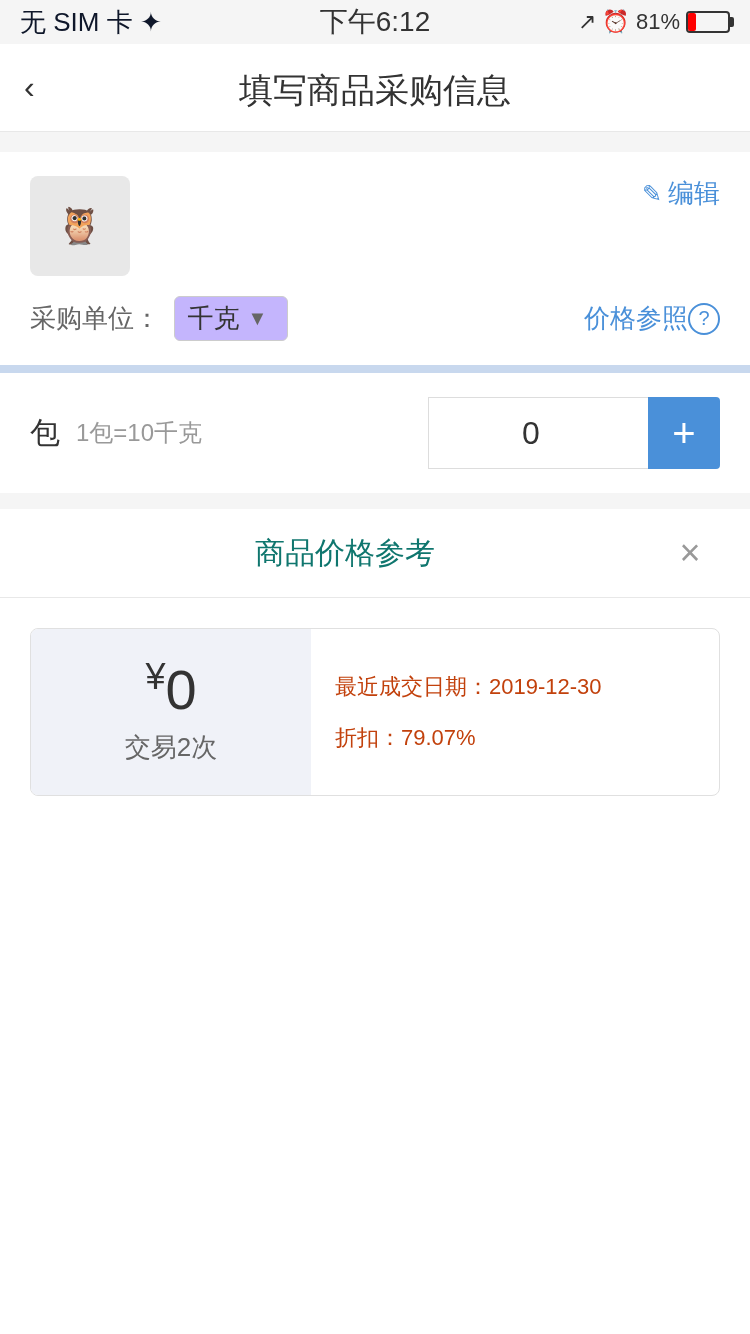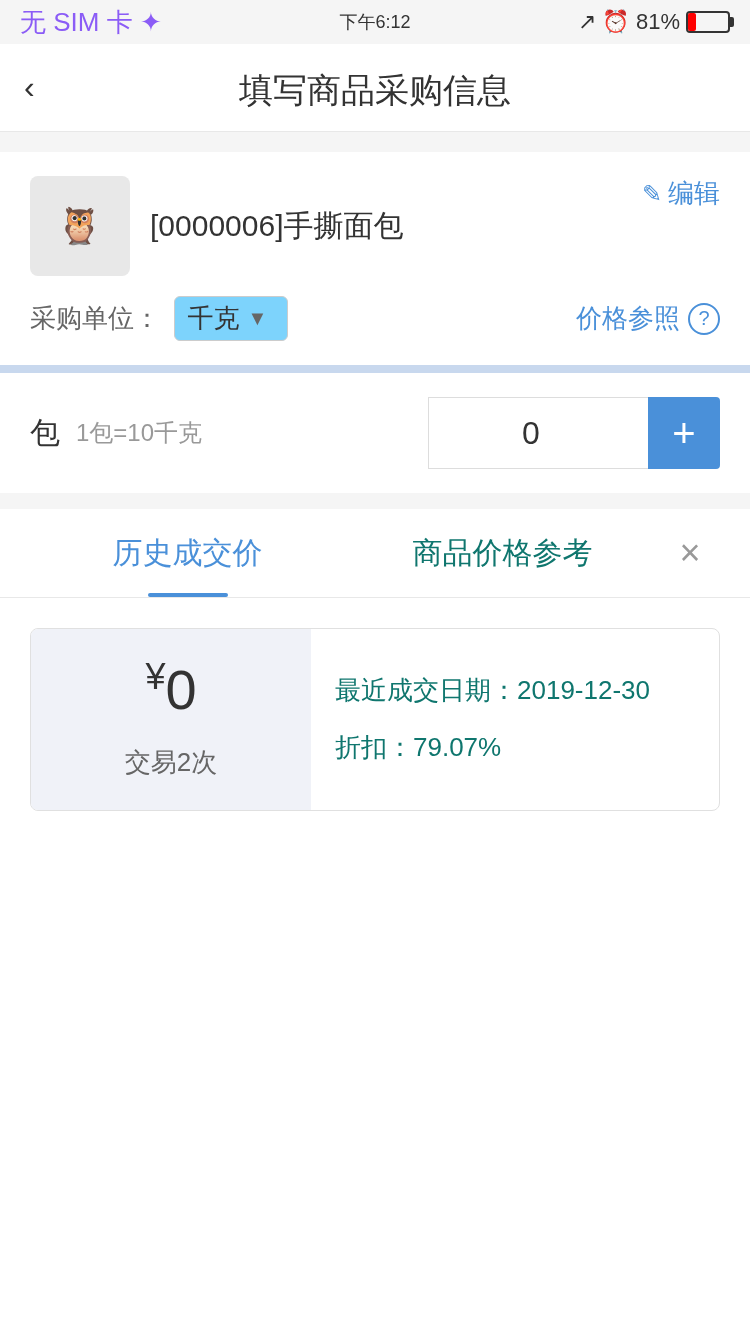--- a/index.html
+++ b/index.html
@@ -18,24 +18,24 @@
       height: 44px;
       background: #f5f5f5;
       display: flex;
       align-items: center;
       justify-content: space-between;
       padding: 0 20px;
     }
     .status-left {
       font-size: 26px;
       font-weight: 500;
-      color: #8b5cf6;
+      color: #0f172a;
     }
     .status-center {
-      font-size: 18px;
+      font-size: 28px;
       font-weight: 400;
       color: #333;
       position: absolute;
       left: 50%;
       transform: translateX(-50%);
     }
     .status-right {
       display: flex;
       align-items: center;
       gap: 6px;
@@ -151,34 +151,34 @@
       color: #666;
       margin-right: 10px;
       font-family: Liberation Serif, serif;
     }
     .unit-select {
       border: 1px solid #ccc;
       border-radius: 6px;
       padding: 4px 20px 4px 12px;
       font-size: 26px;
       color: #333;
-      background: #7dd3fc;
+      background: #c4b5fd;
       position: relative;
       display: inline-flex;
       align-items: center;
       gap: 8px;
     }
     .unit-select-arrow {
       font-size: 20px;
       color: #666;
     }
     .price-ref {
       display: flex;
       align-items: center;
-      gap: 8px;
+      gap: 0;
       color: #4a90d9;
       font-size: 26px;
       cursor: pointer;
     }
     .price-ref-icon {
       width: 32px;
       height: 32px;
       border: 2px solid #4a90d9;
       border-radius: 50%;
       display: flex;
@@ -322,33 +322,33 @@
       color: #333;
       line-height: 1;
     }
     .transaction-price .currency {
       font-size: 36px;
       vertical-align: super;
     }
     .transaction-count {
       font-size: 26px;
       color: #666;
-      margin-top: 27px;
+      margin-top: 12px;
     }
     .transaction-right {
       flex: 1;
       padding: 30px 24px;
       display: flex;
       flex-direction: column;
       justify-content: center;
       gap: 16px;
     }
     .transaction-detail {
-      font-size: 26px;
-      color: #0f766e;
+      font-size: 22px;
+      color: #c2410c;
       line-height: 1.6;
     }
 
     
     .bottom-white {
       background: #fff;
       height: 800px;
     }
   </style>
 </head>
@@ -373,21 +373,20 @@
   </div>
   <span class="nav-title">填写商品采购信息</span>
 </div>
 
 <div class="product-card">
   <div class="product-top-row">
     <div class="product-left">
       <div class="product-thumb">
         <span class="owl-icon">🦉</span>
       </div>
-      <span class="product-name">[0000006]手撕面包</span>
     </div>
     <div class="edit-btn">
       <span class="edit-icon">✎</span>
       <span>编辑</span>
     </div>
   </div>
   <div class="product-unit-row">
     <div>
       <span class="unit-label">采购单位：</span>
       <span class="unit-select">
@@ -410,24 +409,20 @@
   <div class="qty-input-wrap">
     <input class="qty-input" type="number" value="0" style="">
     <button class="qty-plus-btn">
       <span>+</span>
     </button>
   </div>
 </div>
 
 <div class="tabs-panel">
   <div class="tabs-header">
-    <div class="tab-item active">
-      <span>历史成交价</span>
-      <div class="tab-indicator"></div>
-    </div>
     <div class="tab-item inactive">
       <span>商品价格参考</span>
     </div>
     <div class="tab-close">
       <span>×</span>
     </div>
   </div>
 
   <div class="tab-content">
     <div class="transaction-card">

